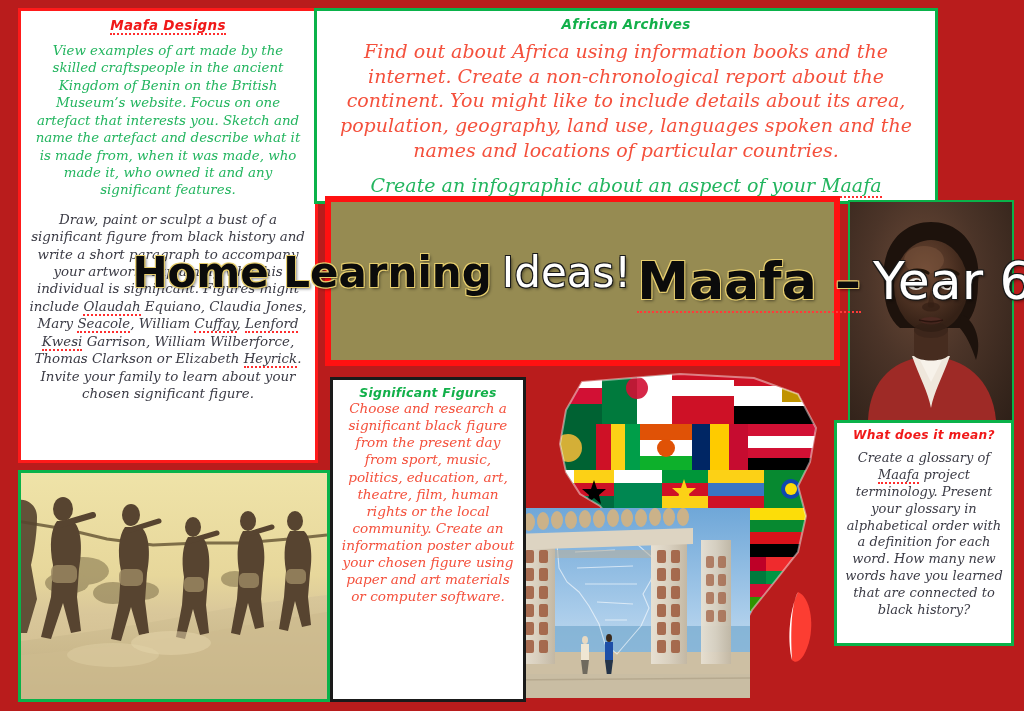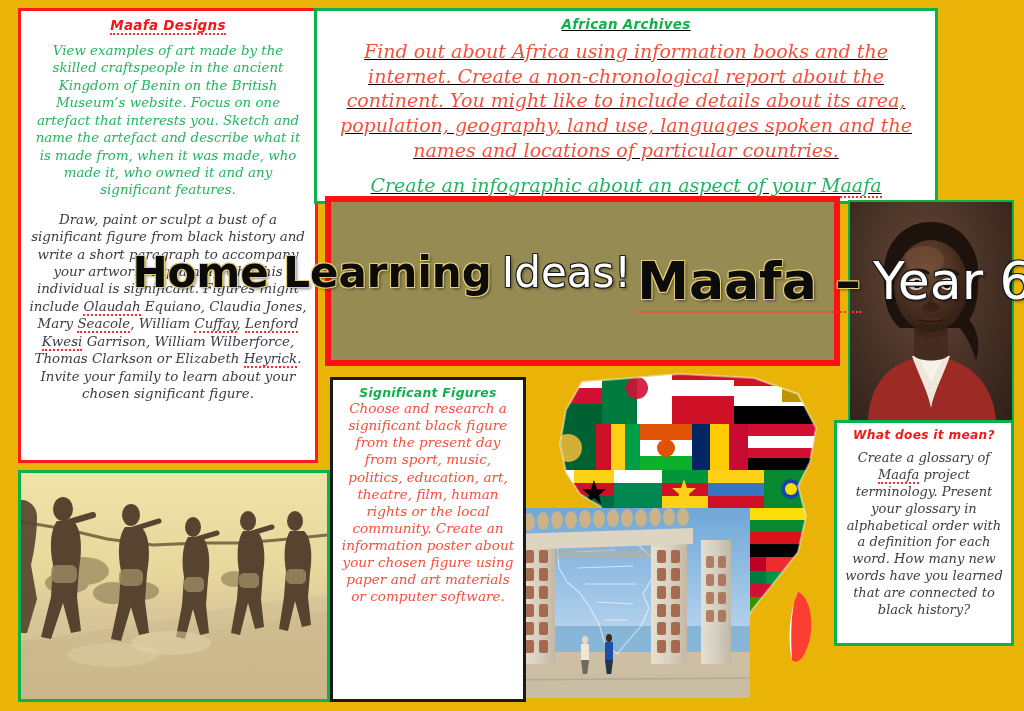--- a/index.html
+++ b/index.html
@@ -11,21 +11,21 @@
     font-family: "DejaVu Sans", sans-serif;
     overflow: hidden;
     position: relative;
   }
 
   #poster {
     position: absolute;
     inset: 0;
     width: 1024px;
     height: 711px;
-    background: #eab308;
+    background: #b91c1c;
   }
 
   
   .panel {
     position: absolute;
     background: #ffffff;
     overflow: hidden;
   }
   .panel-red   { border: 3px solid #ff1a1a; }
   .panel-green { border: 3px solid #0ab24a; }
@@ -62,21 +62,20 @@
     padding: 6px 8px 4px 8px;
   }
   #p-designs .hd { font-size: 13.5px; margin-bottom: 9px; }
   #p-designs .bodytxt { font-size: 13.4px; }
   #p-designs .para2 { margin-top: 12px; }
 
   
   #p-archives {
     left: 314px; top: 8px; width: 624px; height: 196px;
     padding: 5px 18px;
-    text-decoration: underline;
   }
   #p-archives .hd { font-size: 13.5px; margin-bottom: 7px; }
   #p-archives .bodytxt { font-size: 19px; }
   #p-archives .para2 { margin-top: 11px; }
 
   
   #banner {
     position: absolute;
     left: 325px; top: 196px; width: 515px; height: 170px;
     background: #968b52;

